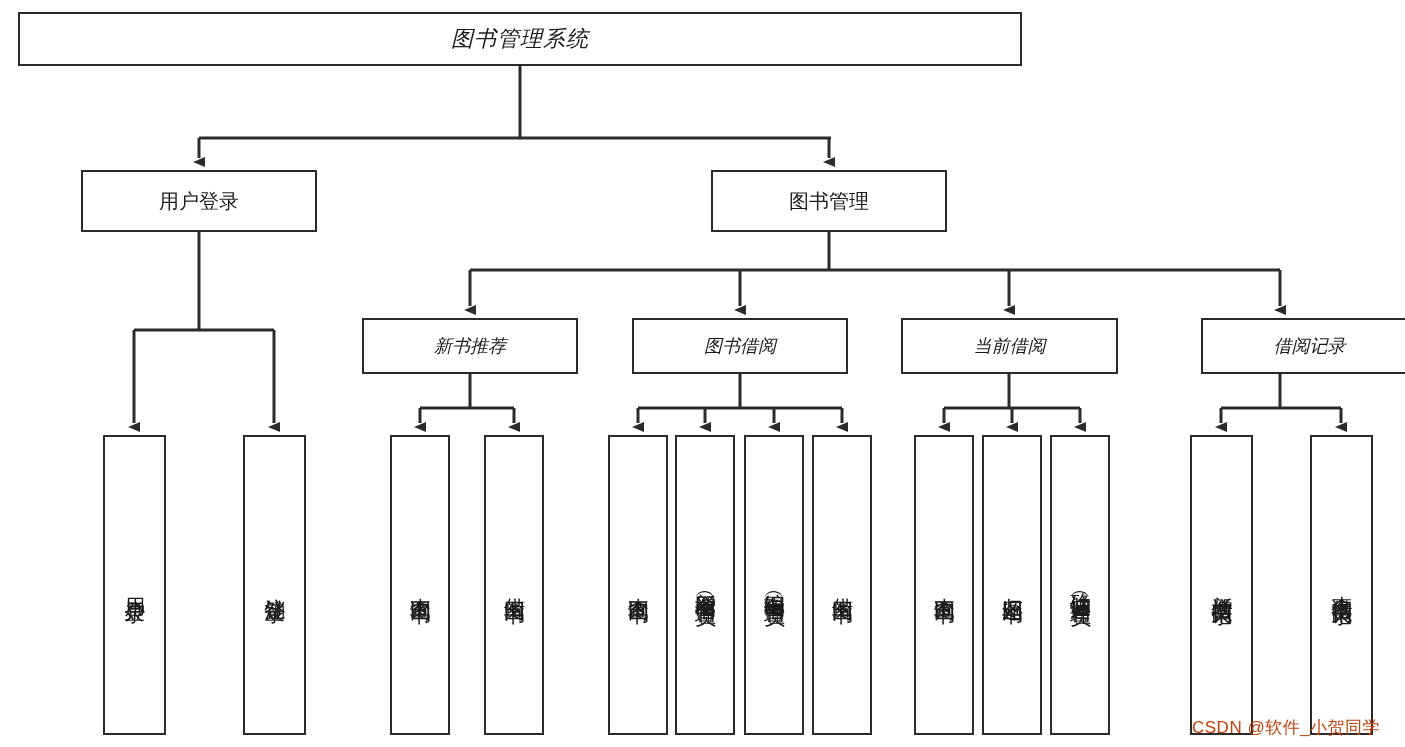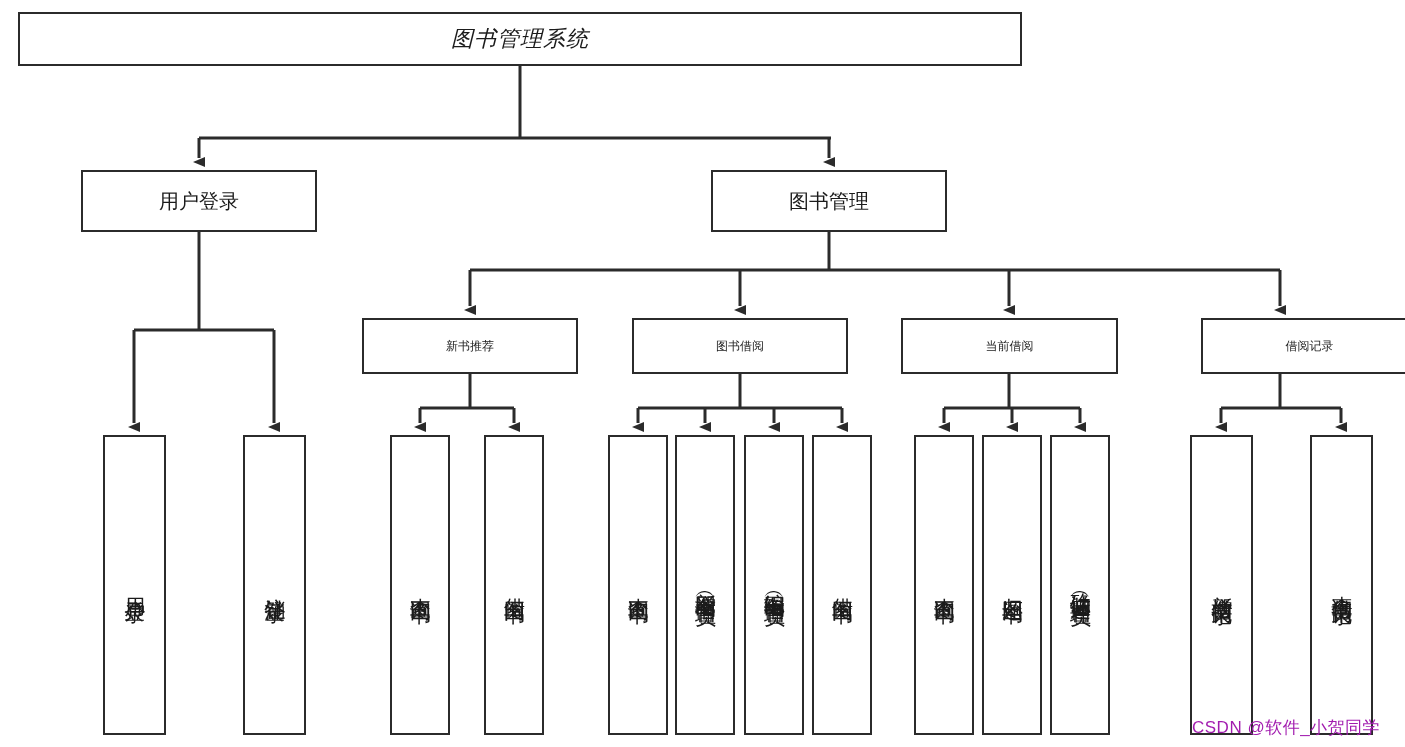--- a/index.html
+++ b/index.html
@@ -3,25 +3,25 @@
 <meta charset="utf-8">
 <style>
   html,body{margin:0;padding:0;background:#ffffff;}
   body{width:1405px;height:747px;font-family:"Liberation Sans","DejaVu Sans",sans-serif;}
   #canvas{position:relative;width:1405px;height:747px;overflow:hidden;background:#fff;}
   #wires{position:absolute;left:0;top:0;width:1405px;height:747px;}
   .node{position:absolute;box-sizing:border-box;background:#ffffff;border:2.5px solid #2b2b2b;
         display:flex;align-items:center;justify-content:center;color:#1b1b1b;}
   .node.root{font-size:22px;letter-spacing:1px;}
   .node.lvl2{font-size:20px;}
-  .node.lvl3{font-size:12px;}
+  .node.lvl3{font-size:18px;font-style:italic;}
   .node.leaf{align-items:center;justify-content:center;}
   .vtext{writing-mode:vertical-rl;text-orientation:upright;font-size:21px;line-height:1.18;
          letter-spacing:2px;white-space:nowrap;color:#1b1b1b;}
-  .watermark{position:absolute;font-size:17px;color:#a21caf;letter-spacing:0.5px;white-space:nowrap;}
+  .watermark{position:absolute;font-size:17px;color:#c2410c;letter-spacing:0.5px;white-space:nowrap;}
 </style>
 </head>
 <body>
 
 <div id="canvas">
 
   <svg id="wires" viewBox="0 0 1405 747">
     <defs>
       <marker id="arw" markerWidth="10" markerHeight="12" refX="1" refY="6" orient="auto" markerUnits="userSpaceOnUse">
         <path d="M0,0 L10,0 L5,12 Z" fill="#2b2b2b"></path>

